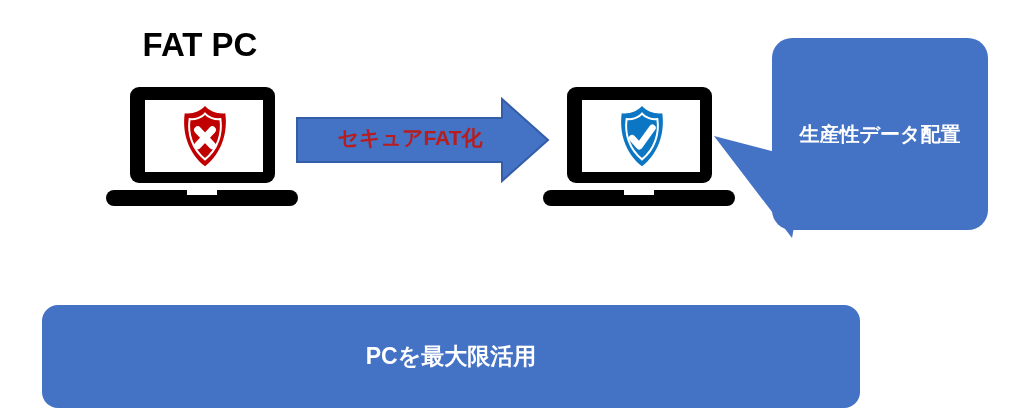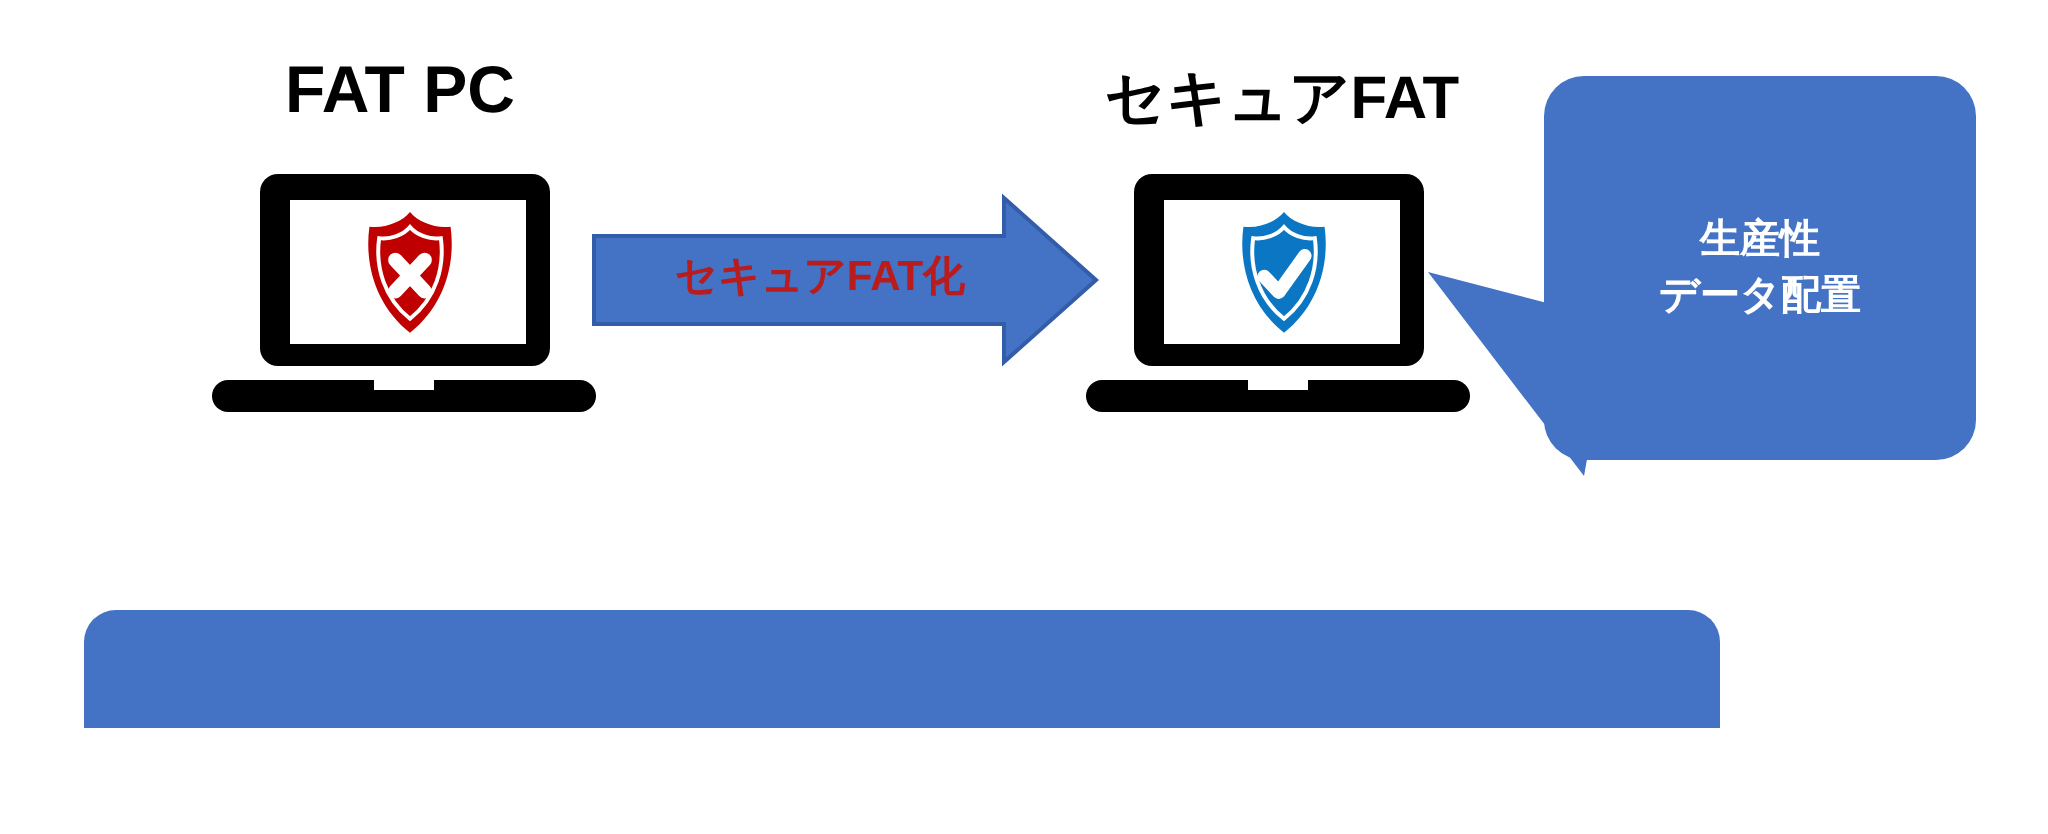--- a/index.html
+++ b/index.html
@@ -4,21 +4,21 @@
 <style>
   html, body {
     margin: 0;
     padding: 0;
     background: #ffffff;
     font-family: "Liberation Sans", sans-serif;
   }
   .canvas {
     position: relative;
     width: 1024px;
-    height: 364px;
+    height: 417px;
     background: #ffffff;
     overflow: hidden;
   }
   .abs { position: absolute; }
 
   .heading {
     font-weight: bold;
     color: #000000;
     text-align: center;
     white-space: nowrap;
@@ -33,21 +33,21 @@
     font-weight: bold;
     color: #b91c1c;
     white-space: nowrap;
   }
 
   .bubble {
     left: 772px; top: 38px; width: 216px; height: 192px;
     background: #4472C4;
     border-radius: 20px;
     display: flex;
-    flex-direction: column;
+    flex-direction: row;
     justify-content: center;
     align-items: center;
   }
   .bubble .line {
     color: #ffffff;
     font-weight: bold;
     font-size: 20px;
     line-height: 28px;
     text-align: center;
     white-space: nowrap;
@@ -73,21 +73,20 @@
 
   svg { display: block; }
 </style>
 </head>
 <body>
 
 <div class="canvas">
 
   <div class="abs heading left">FAT PC</div>
 
-  <div class="abs heading right">セキュアFAT</div>
 
   <svg class="abs" style="left:106px; top:86px;" width="192" height="120" viewBox="0 0 192 120">
     <g>
       <rect x="24" y="1" width="145" height="96" rx="9" fill="#000000"></rect>
       <rect x="39" y="14" width="118" height="72" fill="#ffffff"></rect>
       <rect x="0" y="104" width="192" height="16" rx="8" fill="#000000"></rect>
       <rect x="81" y="104" width="30" height="5" fill="#ffffff"></rect>
     </g>
     <g transform="translate(73,19) scale(0.52)">
       <path d="M50 2 C42 12 25 18 11 16 C6 52 17 92 50 118 C83 92 94 52 89 16 C75 18 58 12 50 2 Z" fill="#C00000"></path>
@@ -118,15 +117,16 @@
   <svg class="abs" style="left:705px; top:128px;" width="110" height="115" viewBox="0 0 110 115">
     <polygon points="9,8 101,32 87,110" fill="#4472C4"></polygon>
   </svg>
 
   <div class="abs bubble">
     <div class="line">生産性</div>
     <div class="line">データ配置</div>
   </div>
 
   <div class="abs banner">
+    <div class="line">PCを最大限活用</div>
   </div>
 
 </div>
 
 </body></html>

